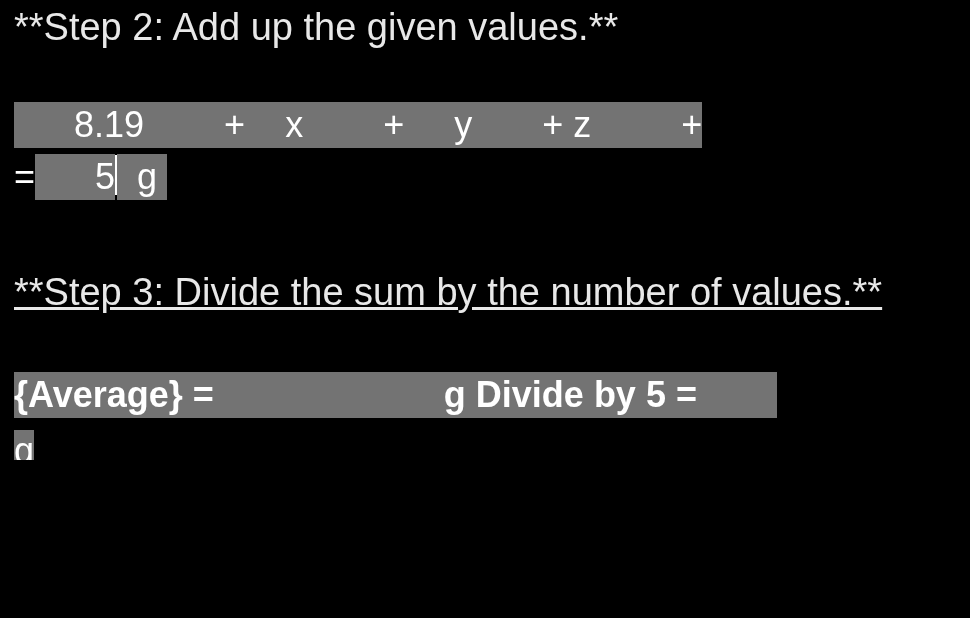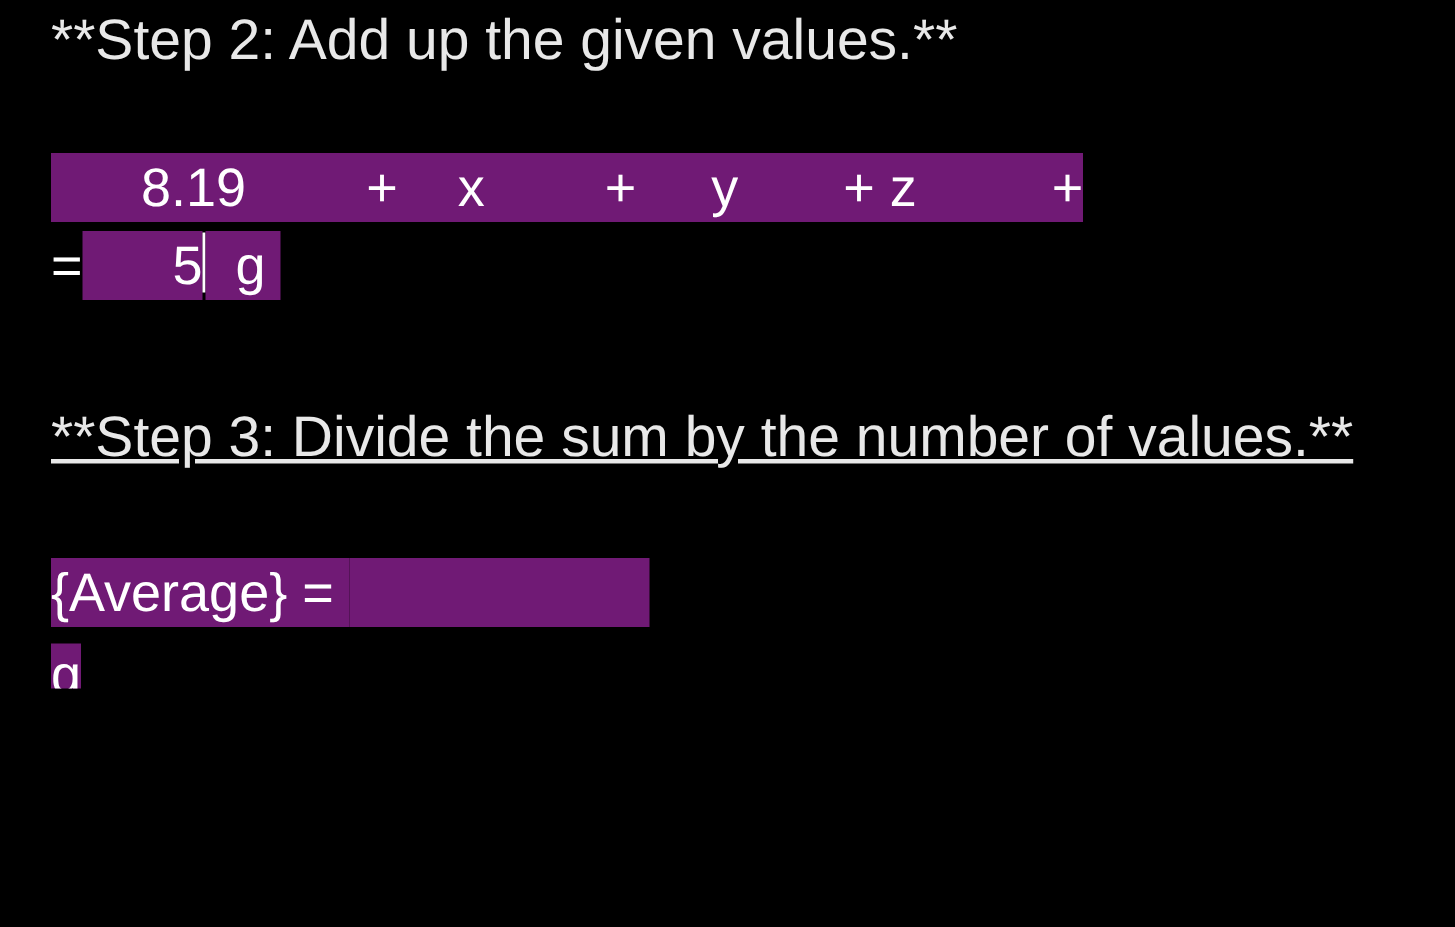--- a/index.html
+++ b/index.html
@@ -10,36 +10,35 @@
     background: #000000;
     color: #e8e8e8;
     font-family: Arial, Helvetica, sans-serif;
     overflow: hidden;
   }
   .page {
     padding: 0 14px;
     box-sizing: border-box;
     font-size: 38px;
     line-height: 1.25;
-    margin-left: 20px;
   }
   .step-heading {
     font-size: 38px;
     color: #e8e8e8;
     margin-top: 4px;
     margin-bottom: 50px;
   }
   .formula-row {
     display: flex;
     align-items: center;
     height: 46px;
     margin-bottom: 6px;
   }
   .hl {
-    background: #701a75;
+    background: #737373;
     color: #ffffff;
     display: inline-block;
     height: 46px;
     line-height: 46px;
     font-size: 36px;
     white-space: pre;
   }
   .plain {
     background: transparent;
     color: #ffffff;
@@ -63,20 +62,21 @@
     font-size: 38px;
     color: #e8e8e8;
     line-height: 1.38;
     text-decoration: underline;
   }
   .avg-row {
     display: flex;
     align-items: center;
     height: 46px;
     margin-top: 0;
+    font-weight: bold;
   }
   .trailing-g {
     margin-top: 6px;
   }
   .trailing-g .hl {
     height: 30px;
     line-height: 42px;
     overflow: hidden;
   }
 </style>
@@ -96,19 +96,20 @@
     <span class="hl">      5</span>
     <span class="caret"></span>
     <span class="hl">  g </span>
   </div>
 
   <div class="step3-block">**Step 3: Divide the sum by the number of values.**</div>
 
   <div class="avg-row">
     <span class="hl">{Average} = </span>
     <span class="hl">                    </span>
+    <span class="hl">  g Divide by 5 =        </span>
   </div>
 
   <div class="trailing-g">
     <span class="hl">g</span>
   </div>
 
 </div>
 
 </body></html>

